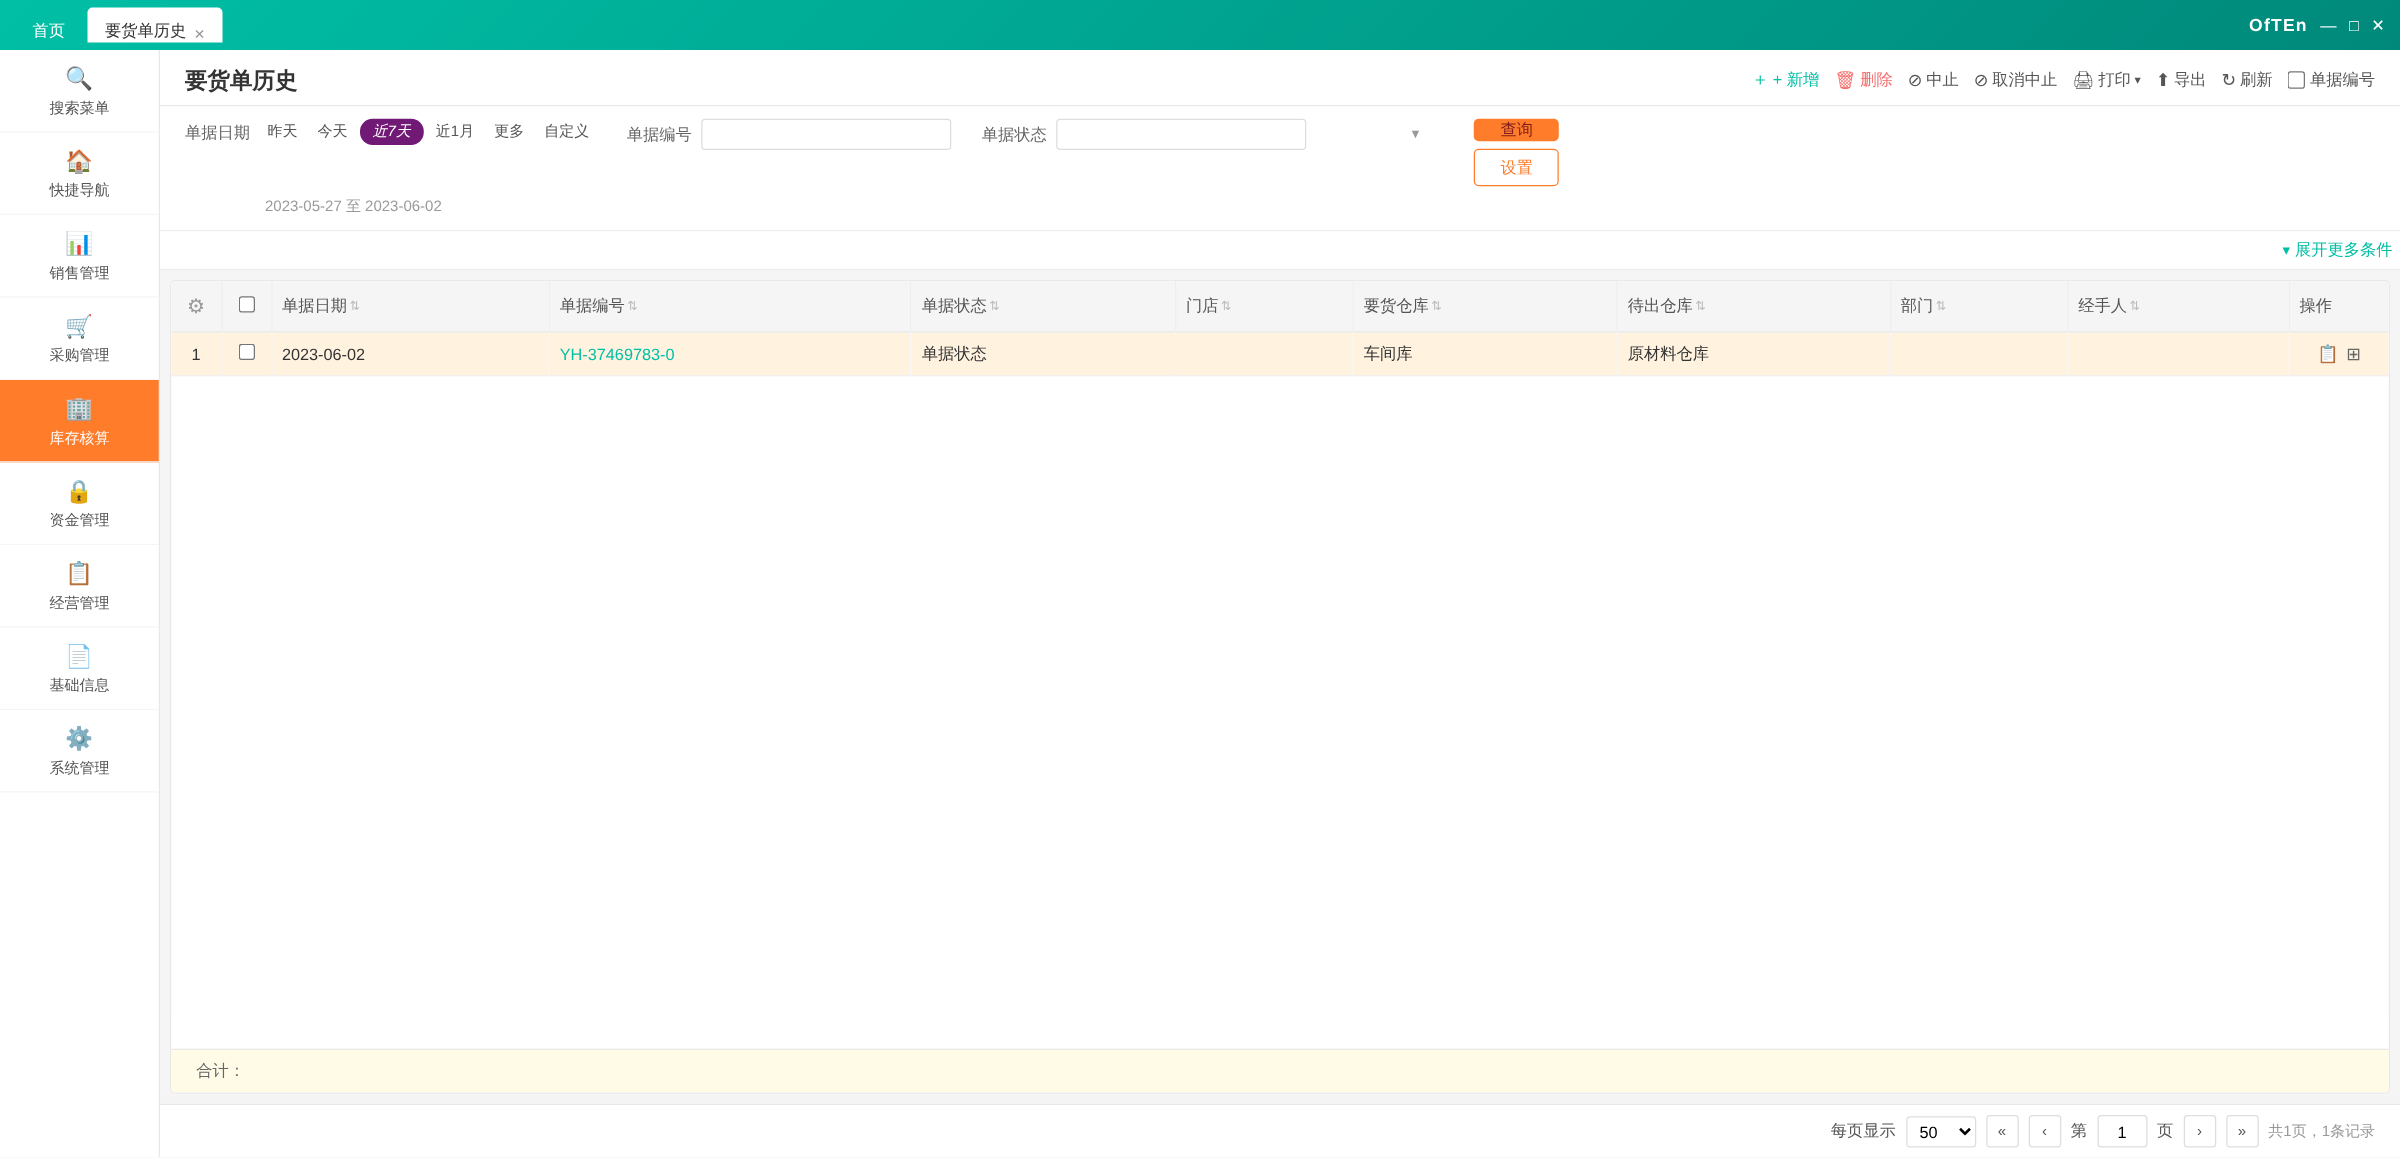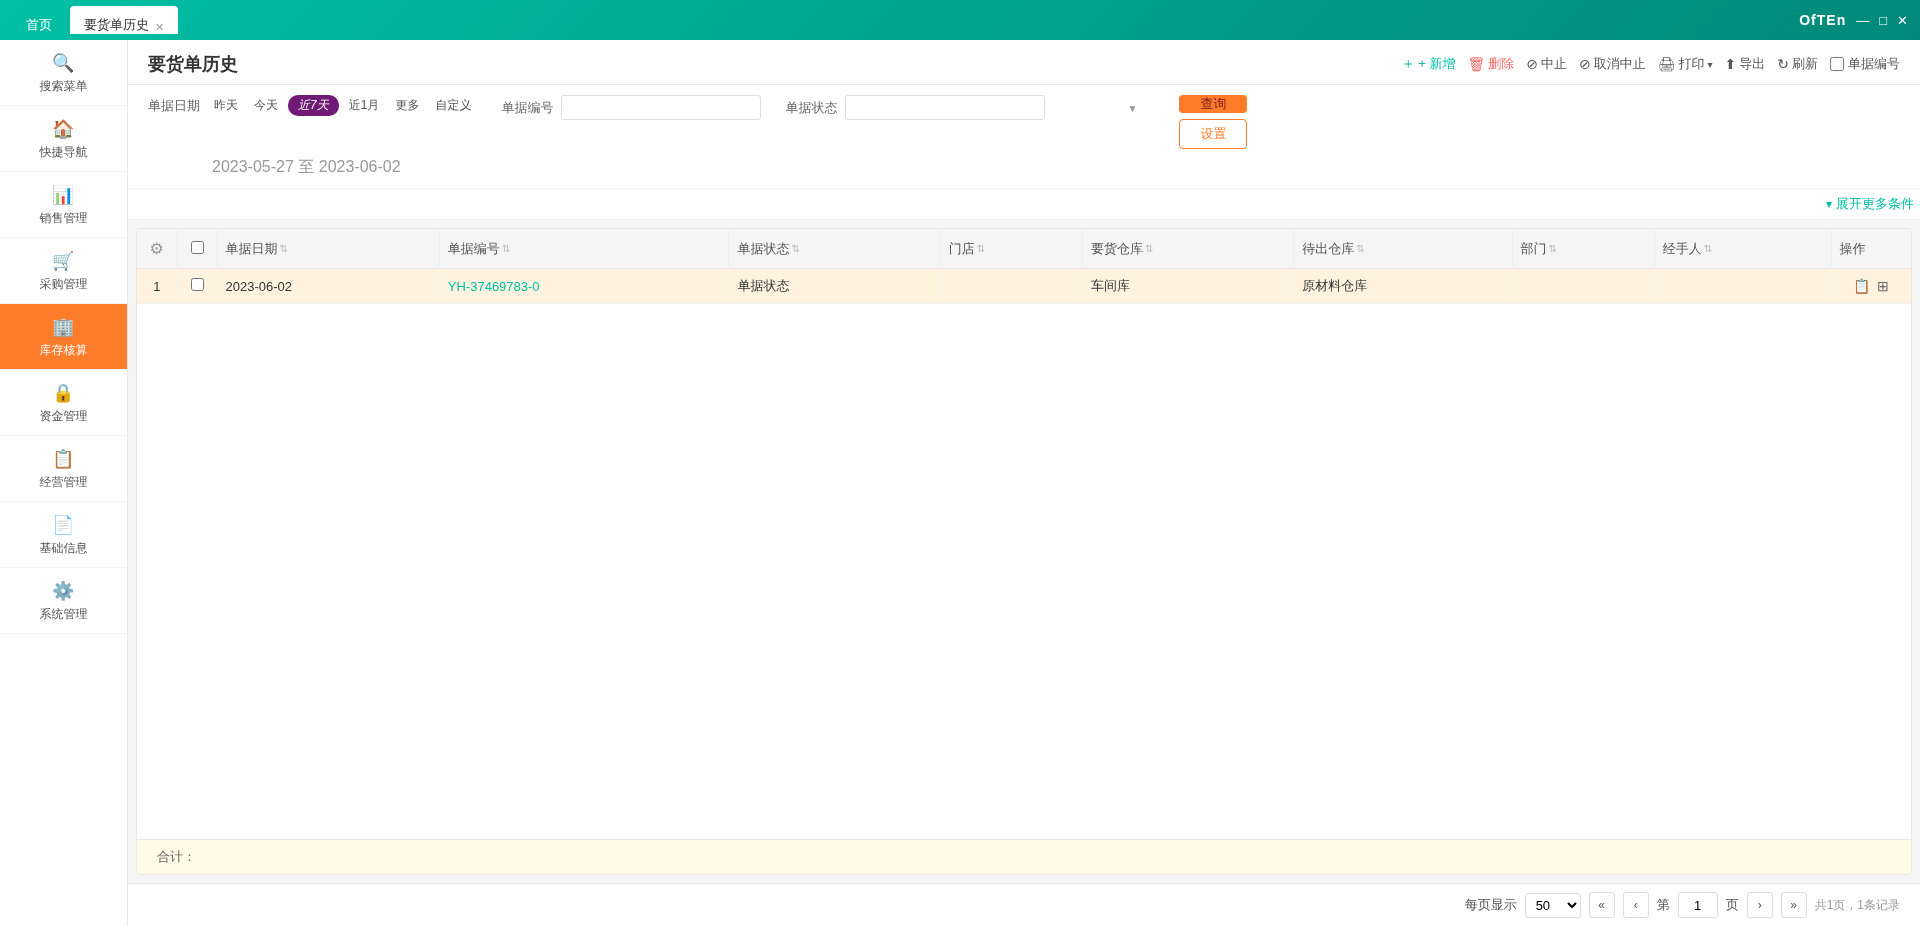--- a/index.html
+++ b/index.html
@@ -137,21 +137,21 @@
       color: #555;
       font-size: 12px;
     }
     .date-shortcut.active {
       background: #701a75;
       color: #fff;
       border-radius: 10px;
       padding: 2px 10px;
       font-style: italic;
     }
-    .date-range { font-size: 16px; color: #999; margin-top: 2px; }
+    .date-range { font-size: 12px; color: #999; margin-top: 2px; }
     .filter-input {
       border: 1px solid #ddd;
       border-radius: 3px;
       padding: 4px 8px;
       width: 200px;
       outline: none;
       font-size: 13px;
     }
     .filter-select {
       border: 1px solid #ddd;

